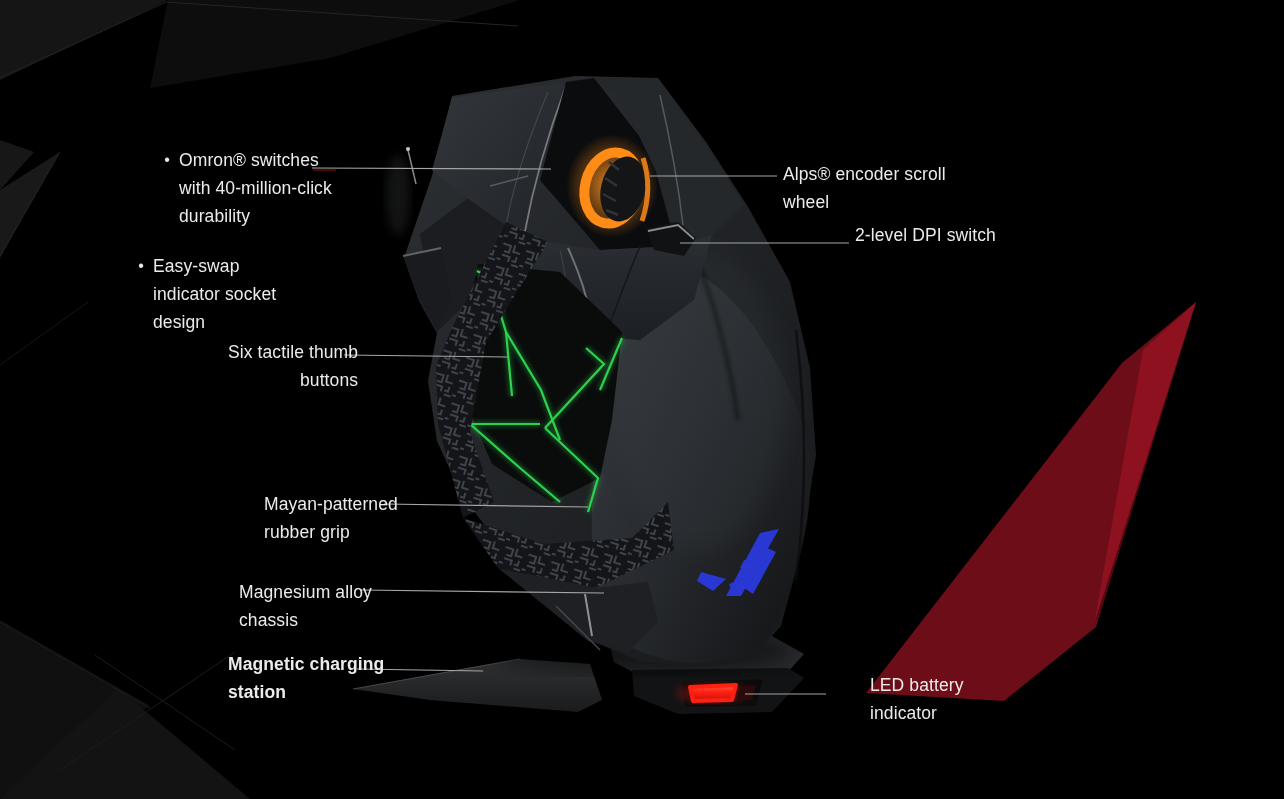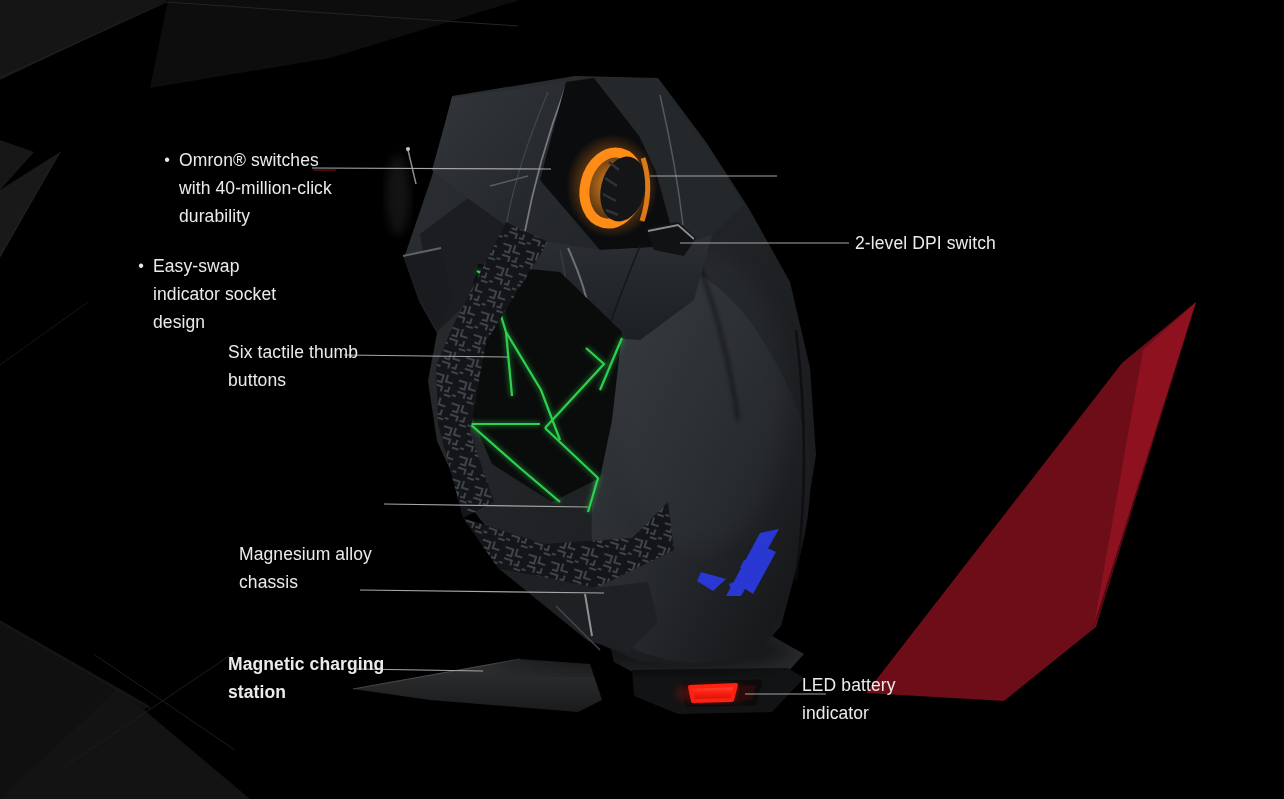--- a/index.html
+++ b/index.html
@@ -6,27 +6,27 @@
   .stage{position:relative;width:1284px;height:799px;background:#000;overflow:hidden;
          font-family:"Liberation Sans", sans-serif;}
   .scene{position:absolute;inset:0;}
   .callout{position:absolute;display:flex;align-items:flex-start;color:#ebebeb;
            font-size:17.5px;line-height:28px;font-weight:400;letter-spacing:.1px;}
   .callout .bullet{width:12px;margin-right:6px;font-size:16px;line-height:28px;text-align:center;color:#e8e8e8;}
   .callout .txt{white-space:pre;}
   
   .c-omron{left:161px;top:146px;}
   .c-easyswap{left:135px;top:252px;}
-  .c-thumb{left:228px;top:338px;}
+  .c-thumb{left:228px;top:338px;text-align:right;}
   .c-grip{left:264px;top:490px;}
-  .c-chassis{left:239px;top:540px;}
+  .c-chassis{left:239px;top:578px;}
   .c-station{left:228px;top:650px;font-weight:bold;}
   .c-wheel{left:783px;top:160px;}
-  .c-dpi{left:855px;top:229px;}
-  .c-led{left:802px;top:671px;}
+  .c-dpi{left:855px;top:221px;}
+  .c-led{left:870px;top:671px;}
 </style>
 </head>
 <body>
 
 <div class="stage">
 
   <svg class="scene" viewBox="0 0 1284 799">
     <defs>
       <linearGradient id="bodyG" x1="0" y1="0" x2="1" y2="1">
         <stop offset="0" stop-color="#2c2f33"></stop>
@@ -230,28 +230,36 @@
   <div class="callout c-easyswap">
     <span class="bullet">•</span>
     <span class="txt">Easy-swap
 indicator socket
 design</span>
   </div>
   <div class="callout c-thumb">
     <span class="txt">Six tactile thumb
 buttons</span>
   </div>
+  <div class="callout c-grip">
+    <span class="txt">Mayan-patterned
+rubber grip</span>
+  </div>
   <div class="callout c-chassis">
     <span class="txt">Magnesium alloy
 chassis</span>
   </div>
   <div class="callout c-station">
     <span class="txt">Magnetic charging
 station</span>
   </div>
+  <div class="callout c-wheel">
+    <span class="txt">Alps® encoder scroll
+wheel</span>
+  </div>
   <div class="callout c-dpi">
     <span class="txt">2-level DPI switch</span>
   </div>
   <div class="callout c-led">
     <span class="txt">LED battery
 indicator</span>
   </div>
 
 </div>
 

